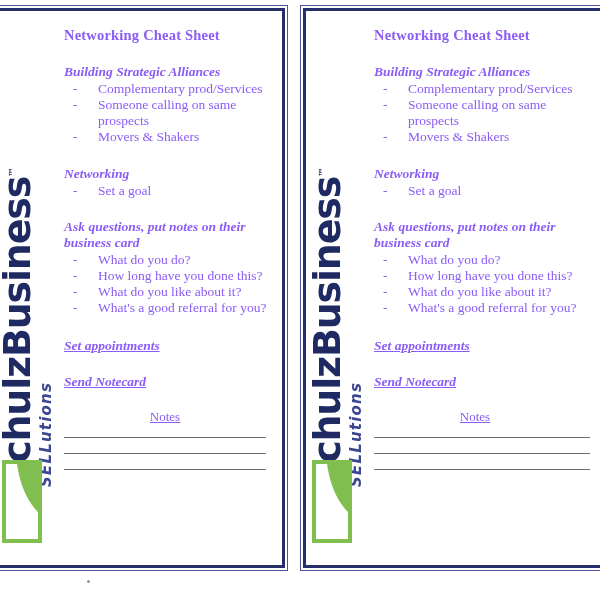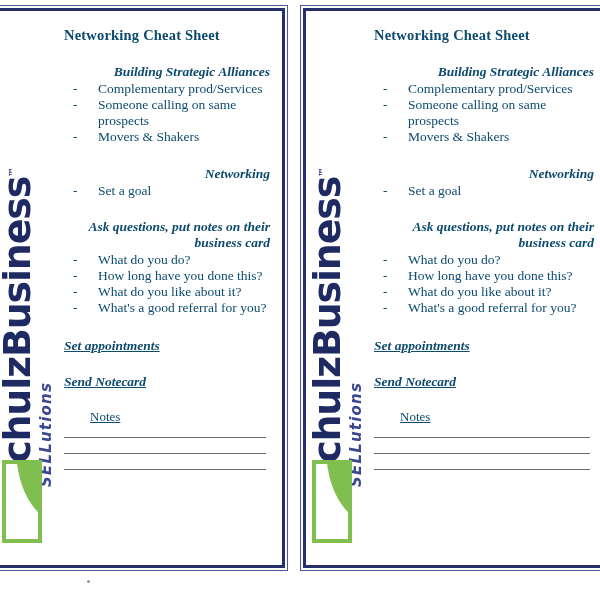--- a/index.html
+++ b/index.html
@@ -122,37 +122,36 @@
     height:74px;
     background:#7fbe4f;
     border-radius:0 0 0 100%;
   }
 
   
   .content{
     flex:1 1 auto;
     padding:12px 12px 0 6px;
     position:relative;
-    color:#0c4a6e;
+    color:#8b5cf6;
   }
   .sheet-title{
     font-family:"Liberation Serif", serif;
     font-weight:700;
     font-size:14.5px;
     letter-spacing:0.2px;
     margin:4px 0 0 0;
   }
   .sec-head{
     font-family:"Liberation Serif", serif;
     font-weight:700;
     font-style:italic;
     font-size:13.5px;
     margin:20px 0 1px 0;
     line-height:1.18;
-    text-align:right;
   }
   ul.items{
     list-style:none;
     margin:0;
     padding:0;
   }
   ul.items li{
     position:relative;
     padding-left:34px;
     font-size:13.5px;
@@ -167,21 +166,21 @@
   }
   .standalone{
     font-family:"Liberation Serif", serif;
     font-weight:700;
     font-style:italic;
     font-size:13.5px;
     margin:0 0 0 0;
     text-decoration:underline;
   }
   .notes-label{
-    text-align:left;
+    text-align:center;
     font-size:13px;
     text-decoration:underline;
     margin:8px;
     padding-left:0;
     width:150px;
     margin-left:26px;
   }
   .notes-lines{
     margin-top:12px;
     padding-right:4px;

